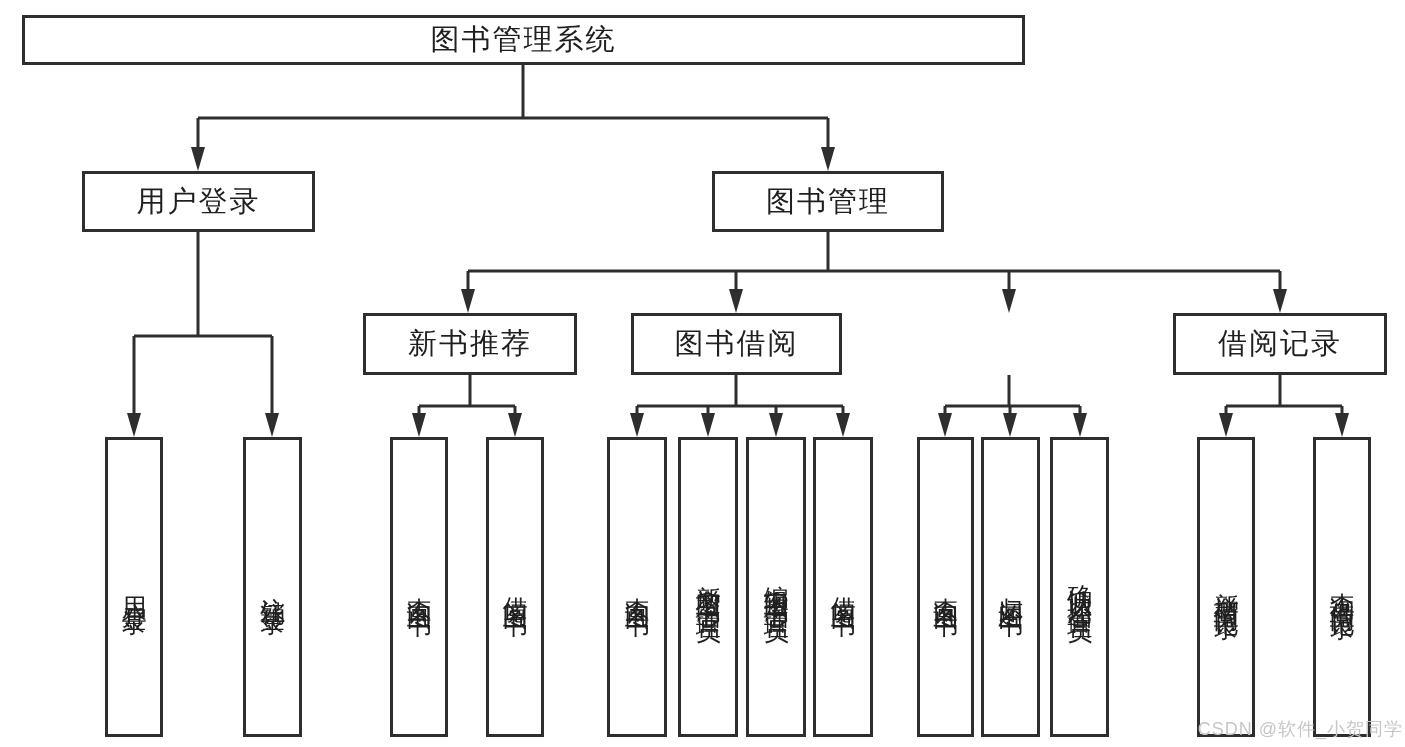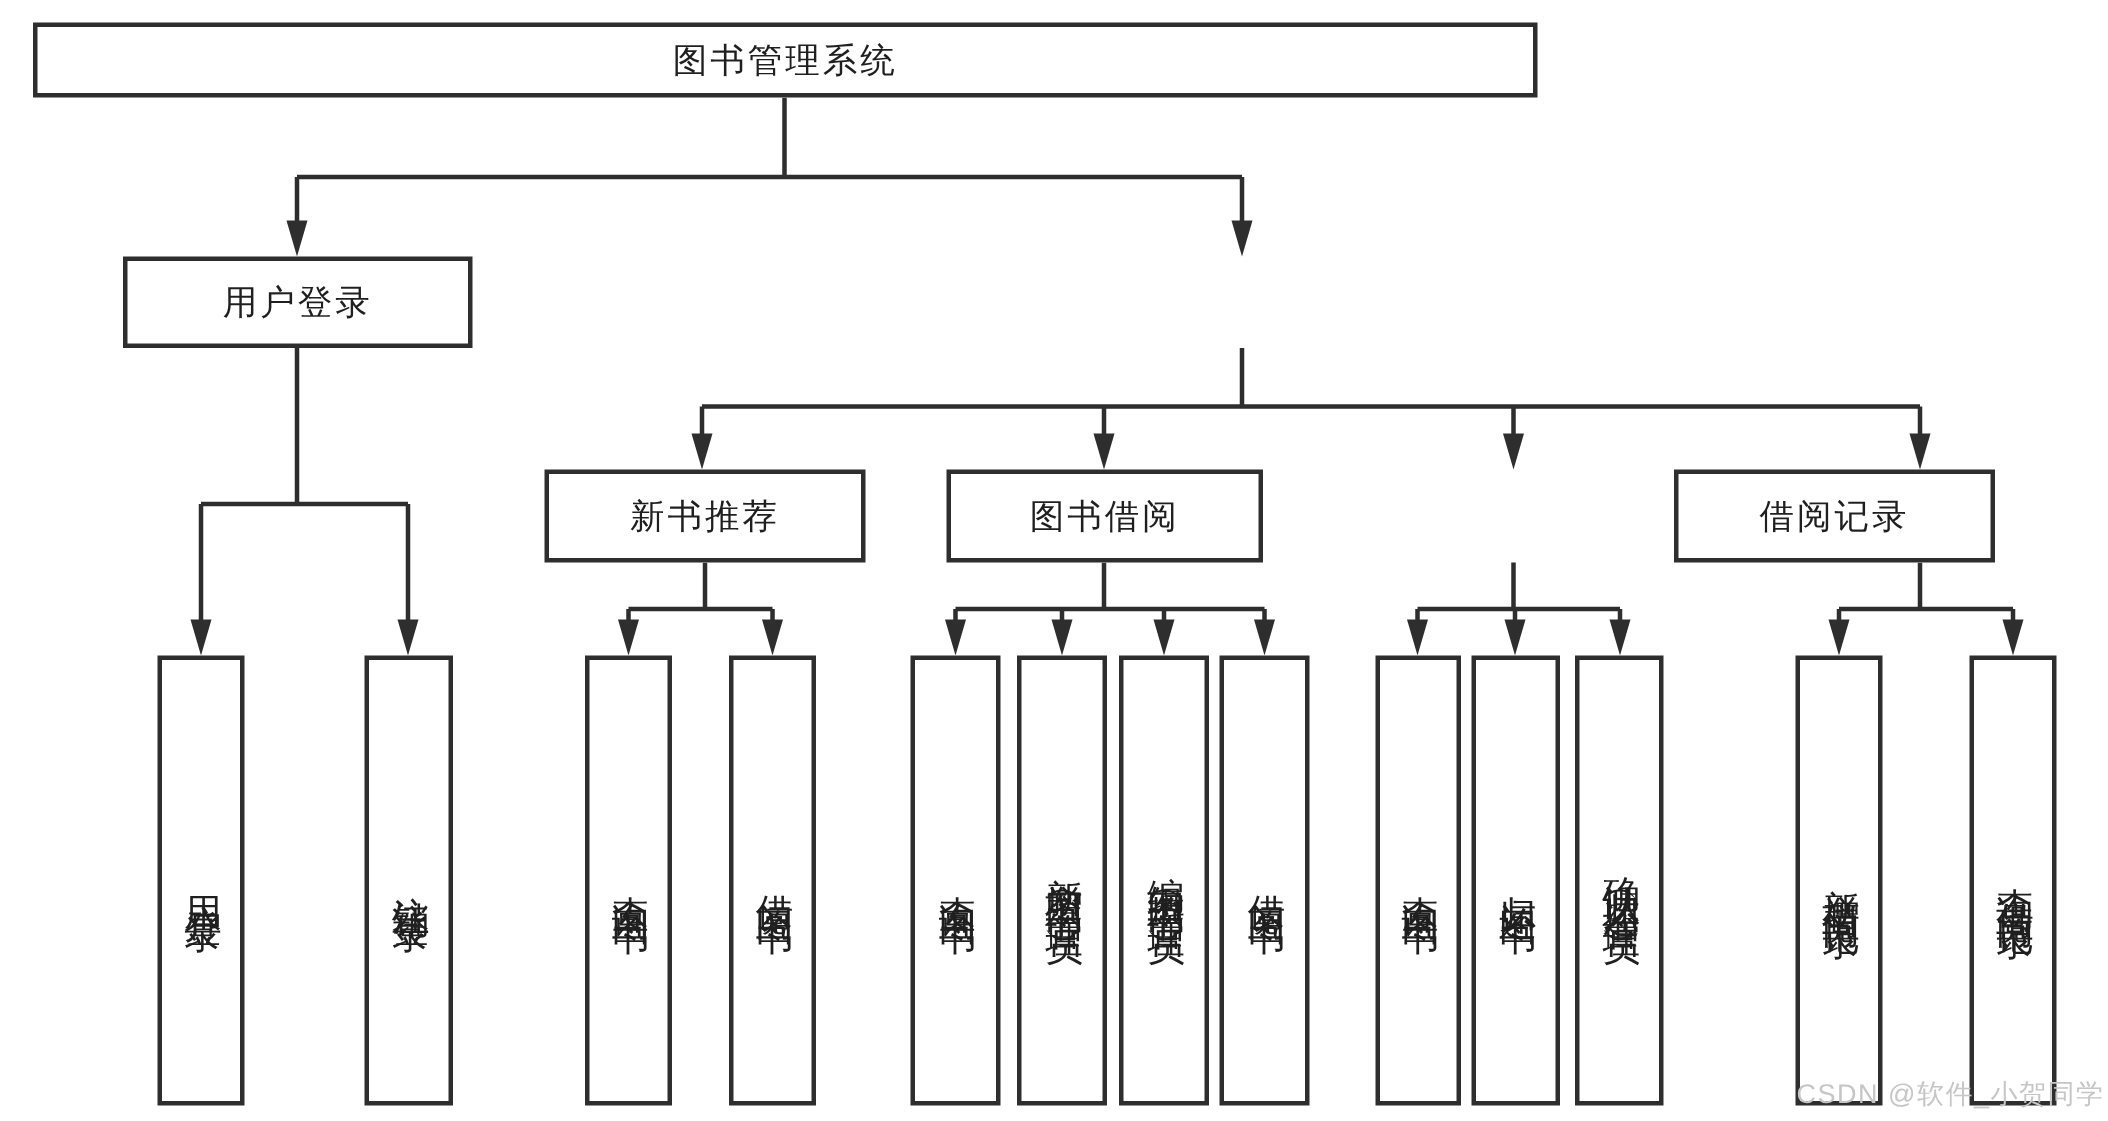--- a/index.html
+++ b/index.html
@@ -14,21 +14,21 @@
     position:absolute;
     background:#ffffff;
     border:3px solid #2e2e2e;
     box-sizing:border-box;
     display:flex;
     align-items:center;
     justify-content:center;
     color:#1f1f1f;
   }
   .hlbl{
-    font-size:23px;
+    font-size:29px;
     letter-spacing:2px;
     white-space:nowrap;
   }
   .vlbl{
     writing-mode:vertical-rl;
     text-orientation:mixed;
     font-size:25px;
     letter-spacing:5px;
     line-height:1.1;
     white-space:nowrap;
@@ -95,28 +95,31 @@
     </g>
   </svg>
 
   <div class="node" style="left:22px;top:15px;width:1003px;height:50px;">
     <span class="hlbl">图书管理系统</span>
   </div>
 
   <div class="node" style="left:82px;top:171px;width:233px;height:61px;">
     <span class="hlbl">用户登录</span>
   </div>
+  <div class="node" style="left:712px;top:171px;width:232px;height:61px;">
+    <span class="hlbl">图书管理</span>
+  </div>
 
   <div class="node" style="left:631px;top:313px;width:211px;height:62px;">
     <span class="hlbl">图书借阅</span>
   </div>
   <div class="node" style="left:363px;top:313px;width:214px;height:62px;">
     <span class="hlbl">新书推荐</span>
   </div>
-  <div class="node" style="left:1116px;top:313px;width:214px;height:62px;">
+  <div class="node" style="left:1173px;top:313px;width:214px;height:62px;">
     <span class="hlbl">借阅记录</span>
   </div>
 
   <div class="node" style="left:105px;top:437px;width:58px;height:300px;">
     <span class="vlbl">用户登录</span>
   </div>
   <div class="node" style="left:243px;top:437px;width:59px;height:300px;">
     <span class="vlbl">注销登录</span>
   </div>
 

